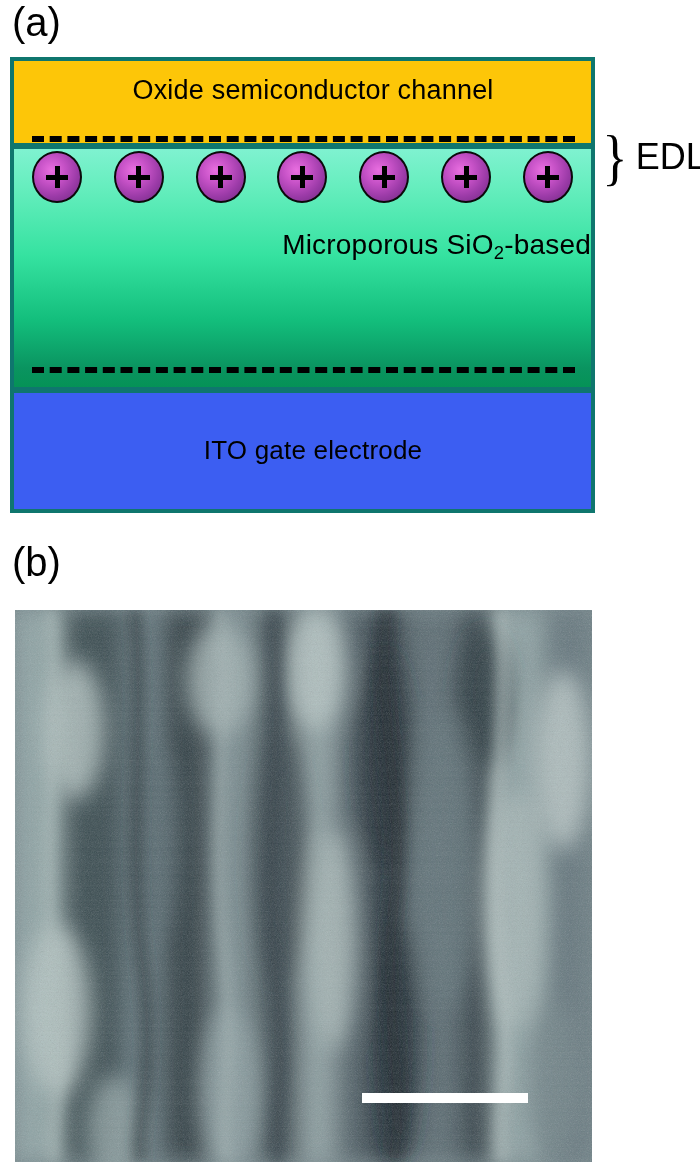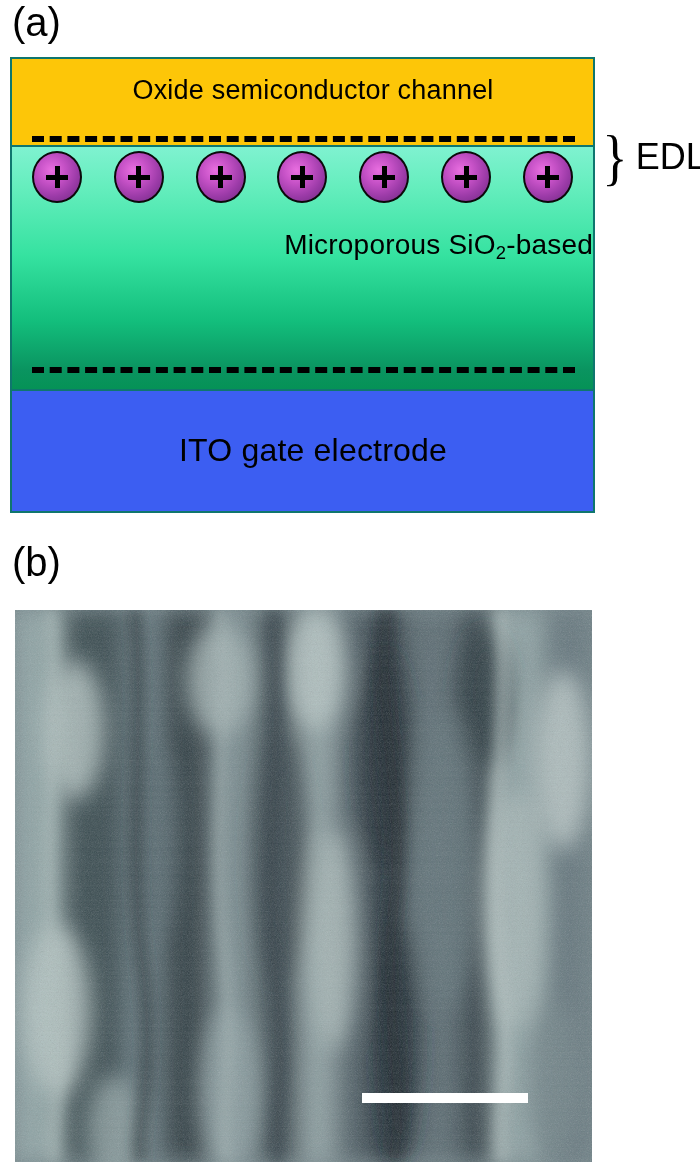--- a/index.html
+++ b/index.html
@@ -8,32 +8,32 @@
 
   .panel-label{position:absolute;font-size:40px;line-height:1;color:#000;
                font-family:"Liberation Sans","DejaVu Sans",sans-serif;}
   #label-a{left:12px;top:2px;}
   #label-b{left:12px;top:542px;}
 
   
   #schematic{position:absolute;left:10px;top:57px;width:585px;height:456px;}
 
   .layer{position:absolute;left:0;width:100%;box-sizing:border-box;
-         border:2px solid #0f766e;display:flex;align-items:center;
+         border:4px solid #0f766e;display:flex;align-items:center;
          justify-content:center;text-align:center;padding-left:21px;}
 
   #layer-channel{top:0;height:90px;background:#FDC608;}
   #layer-electrolyte{top:88px;height:246px;
       background:linear-gradient(to bottom,#7FF2D0 0%,#66EEBE 16%,#35E2A0 45%,#13BE7C 72%,#0A9460 92%,#059256 100%);justify-content:flex-end;}
   #layer-gate{top:332px;height:124px;background:#3C5EF2;}
 
   .layer-text{font-size:27px;color:#000;letter-spacing:.2px;line-height:1.22;
               font-family:"Liberation Sans","DejaVu Sans",sans-serif;}
   #layer-channel .layer-text{font-size:27px;position:relative;top:-12px;}
-  #layer-gate .layer-text{font-size:32px;}
+  #layer-gate .layer-text{font-size:26px;}
   #layer-electrolyte .layer-text{font-size:28px;position:relative;top:-22px;}
   .layer-text sub{font-size:.66em;vertical-align:-.28em;}
 
   
   .dashline{position:absolute;left:22px;right:20px;height:0;
             border-top:6px dashed #000;}
   #dash-top{top:79px;}
   #dash-bottom{top:310px;}
 
   

